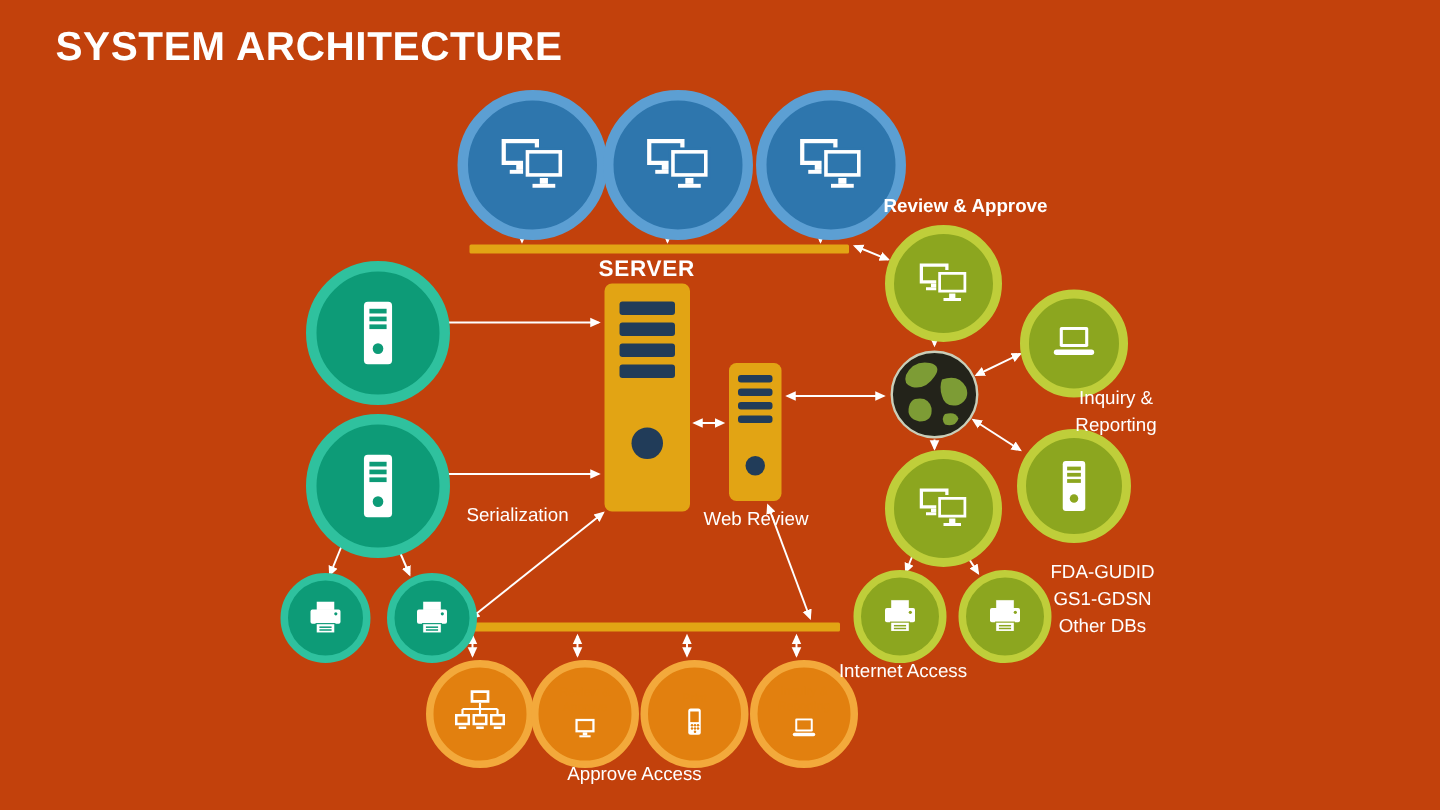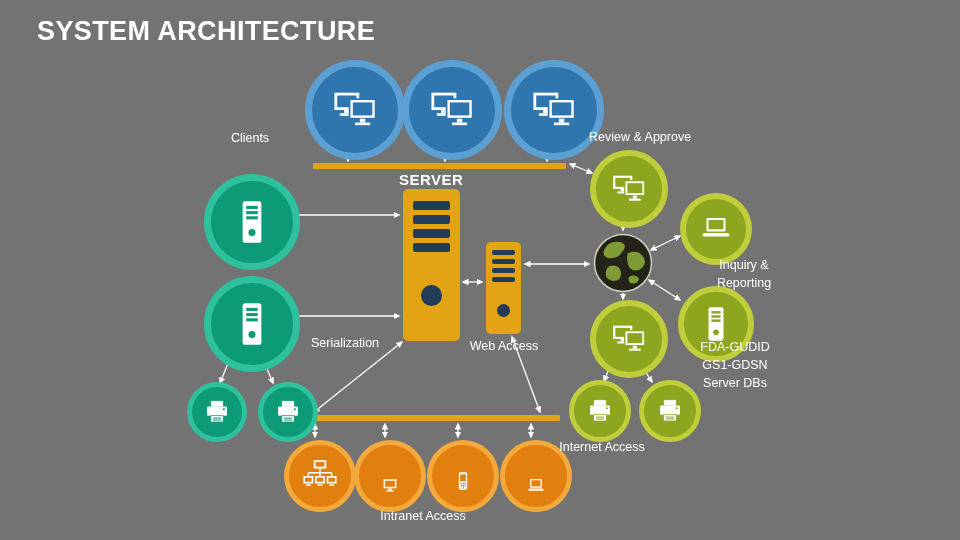--- a/index.html
+++ b/index.html
@@ -1,32 +1,32 @@
 <!DOCTYPE html>
 <html><head>
 <meta charset="utf-8">
 <style>
   html,body{margin:0;padding:0;background:#0d1826;}
-  .slide{position:relative;width:960px;height:540px;background:#737373;overflow:hidden;
+  .slide{position:relative;width:960px;height:540px;background:#c2410c;overflow:hidden;
          font-family:"Liberation Sans",sans-serif;color:#FFFFFF;}
   .abs{position:absolute;}
   .title{left:37px;top:16px;font-size:27px;font-weight:bold;letter-spacing:.4px;}
   .bus{position:absolute;height:6px;background:#E2A414;border-radius:1px;}
   .node{position:absolute;border-radius:50%;display:flex;align-items:center;justify-content:center;}
   .blue{background:#2E76AD;border:7px solid #5C9FD3;color:#2E76AD;}
   .teal{background:#0D9B77;border:7px solid #2FC19E;color:#0D9B77;}
   .olive{background:#8CA61F;border:6px solid #BFCE3A;color:#8CA61F;}
   .orange{background:#E2800F;border:5px solid #F3A93B;color:#E2800F;}
   .thin{border-width:5px;}
   .col{flex-direction:column;gap:1px;}
   .tower{position:absolute;background:#E2A414;border-radius:5px;}
   .slot{position:absolute;background:#213C59;border-radius:2px;}
   .hole{position:absolute;background:#213C59;border-radius:50%;}
   .lbl{position:absolute;font-size:12.5px;line-height:18px;text-align:center;}
-  .nowrap{white-space:nowrap;text-align:left;}
+  .nowrap{white-space:nowrap;text-align:left;font-weight:bold;}
   .server-lbl{position:absolute;font-size:15px;font-weight:bold;letter-spacing:.5px;text-align:right;}
   .badge-txt{font-size:8px;line-height:9.5px;text-align:center;}
   .arrows{left:0;top:0;pointer-events:none;}
   svg.ic{display:block;}
 </style>
 </head>
 <body>
 
 <div class="slide">
 
@@ -255,31 +255,30 @@
     <div class="badge-txt">
       <div>Inquiry &amp;</div>
       <div>Reporting</div>
     </div>
     <svg class="ic" width="20" height="20">
         <use href="#i-laptop-sm"></use>
       </svg>
   </div>
 
   <div class="lbl" style="left:180px;top:129px;width:140px">
-    <div>Clients</div>
   </div>
   <div class="server-lbl" style="left:399px;top:171px;width:64px">SERVER</div>
   <div class="lbl" style="left:295px;top:334px;width:100px">Serialization</div>
-  <div class="lbl" style="left:468px;top:337px;width:72px">Web Access</div>
+  <div class="lbl" style="left:468px;top:337px;width:72px">Web Review</div>
   <div class="lbl nowrap" style="left:589px;top:128px">Review &amp; Approve</div>
   <div class="lbl" style="left:699px;top:256px;width:90px">
     <div>Inquiry &amp;</div>
     <div>Reporting</div>
   </div>
-  <div class="lbl" style="left:688px;top:338px;width:94px">
+  <div class="lbl" style="left:688px;top:372px;width:94px">
     <div>FDA-GUDID</div>
     <div>GS1-GDSN</div>
-    <div>Server DBs</div>
+    <div>Other DBs</div>
   </div>
   <div class="lbl" style="left:546px;top:438px;width:112px">Internet Access</div>
-  <div class="lbl" style="left:367px;top:507px;width:112px">Intranet Access</div>
+  <div class="lbl" style="left:367px;top:507px;width:112px">Approve Access</div>
 
 </div>
 
 </body></html>

